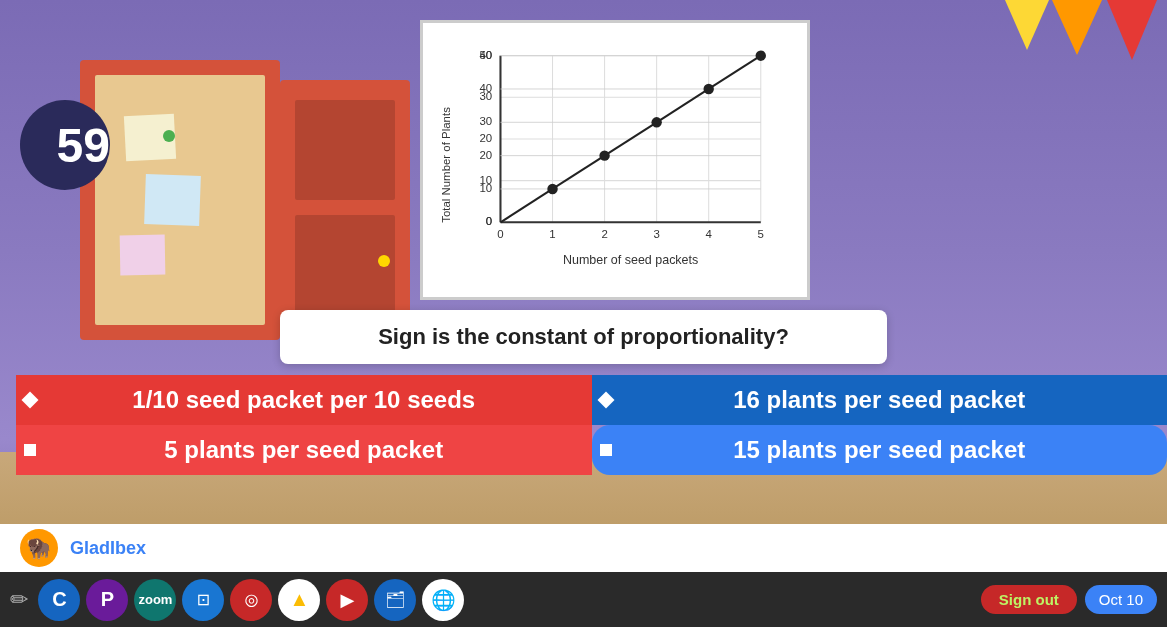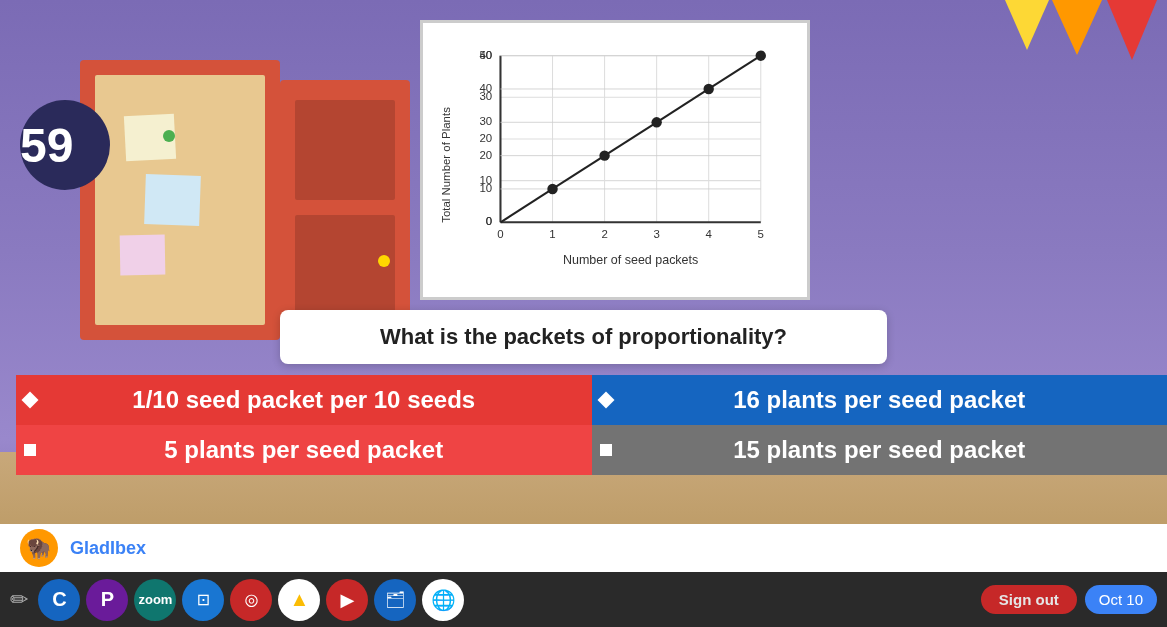--- a/index.html
+++ b/index.html
@@ -121,21 +121,21 @@
     .number-badge {
       position: absolute;
       top: 100px;
       left: 20px;
       width: 90px;
       height: 90px;
       background: #2a2a5a;
       border-radius: 50%;
       display: flex;
       align-items: center;
-      justify-content: flex-start;
+      justify-content: flex-end;
       font-size: 48px;
       font-weight: 900;
       color: white;
       z-index: 10;
     }
 
     
     .question-box {
       position: absolute;
       top: 310px;
@@ -171,21 +171,21 @@
       font-size: 24px;
       font-weight: 800;
       color: white;
       position: relative;
       cursor: pointer;
       height: 50px;
     }
     .answer-btn.red { background: #e53935; }
     .answer-btn.blue { background: #1565c0; }
     .answer-btn.orange { background: #ef4444; }
-    .answer-btn.green { background: #737373; }
+    .answer-btn.green { background: #3b82f6; border-radius: 18px; }
 
     .answer-diamond {
       position: absolute;
       left: 8px;
       width: 12px; height: 12px;
       background: white;
       transform: rotate(45deg);
     }
     .answer-square {
       position: absolute;
@@ -249,21 +249,21 @@
 
     .taskbar-spacer { flex: 1; }
 
     .taskbar-right {
       display: flex;
       align-items: center;
       gap: 8px;
     }
     .sign-out-btn {
       background: #c62828;
-      color: #e5e5e5;
+      color: #bef264;
       border: none;
       border-radius: 20px;
       padding: 6px 18px;
       font-size: 15px;
       font-weight: 600;
       cursor: pointer;
     }
     .date-badge {
       background: #3b82f6;
       color: white;
@@ -402,21 +402,21 @@
 
     <circle cx="110" cy="138" r="5" fill="#222"></circle>
     <circle cx="160" cy="106" r="5" fill="#222"></circle>
     <circle cx="210" cy="74" r="5" fill="#222"></circle>
     <circle cx="260" cy="42" r="5" fill="#222"></circle>
     <circle cx="310" cy="10" r="5" fill="#222"></circle>
   </svg>
 </div>
 
 <div class="question-box">
-  <span>What is the packets of proportionality?</span>
+  <span>Sign is the constant of proportionality?</span>
 </div>
 
 <div class="answers">
   <div class="answer-btn red">
     <div class="answer-diamond"></div>
     <span>1/10 seed packet per 10 seeds</span>
   </div>
   <div class="answer-btn blue">
     <div class="answer-diamond"></div>
     <span>16 plants per seed packet</span>

